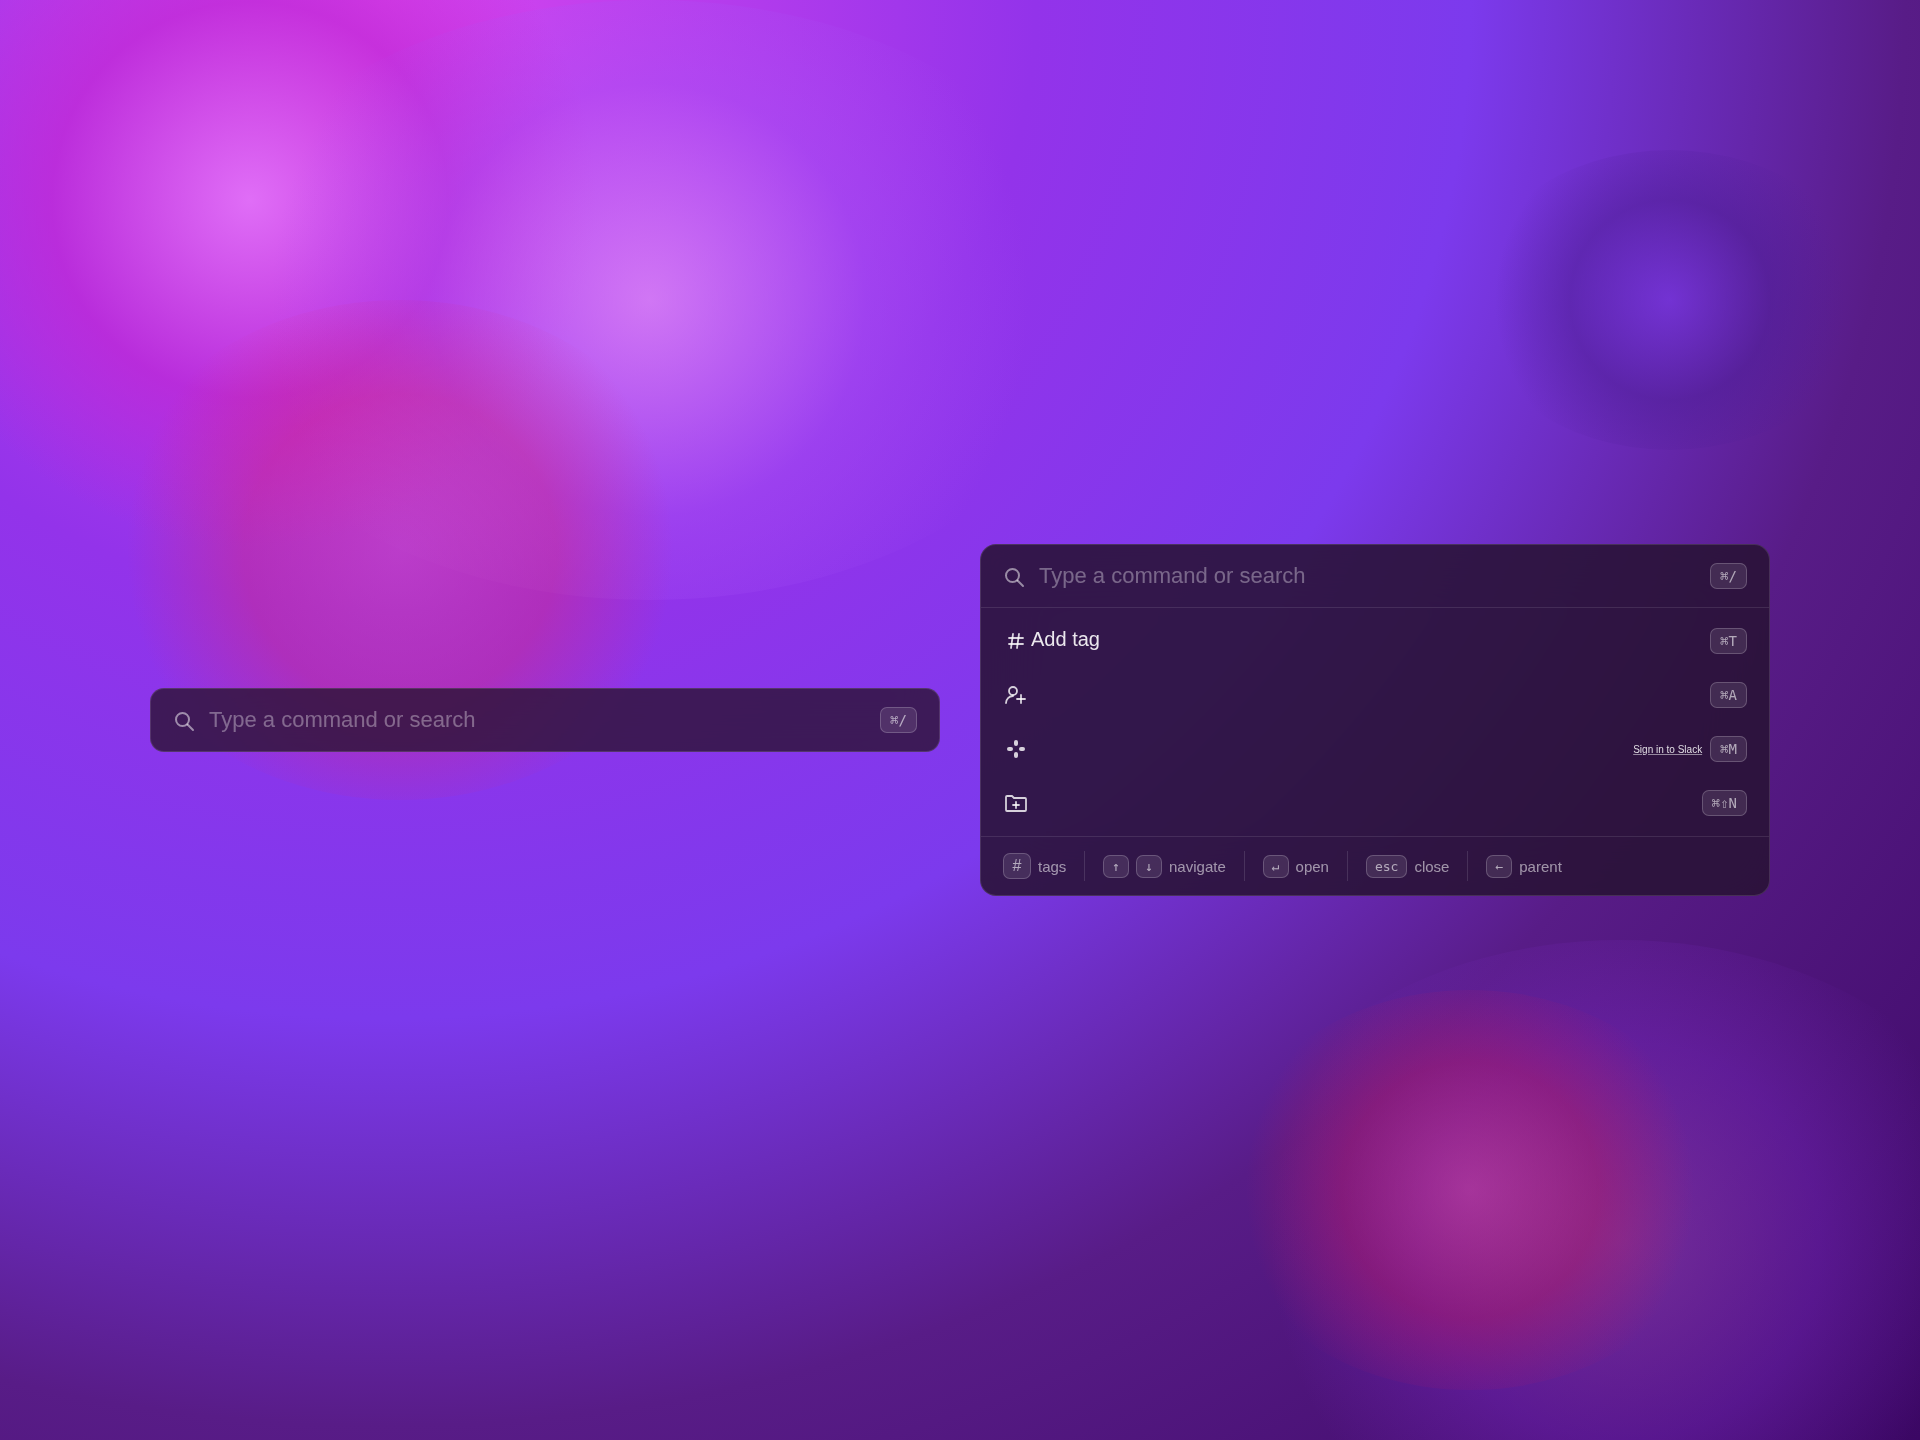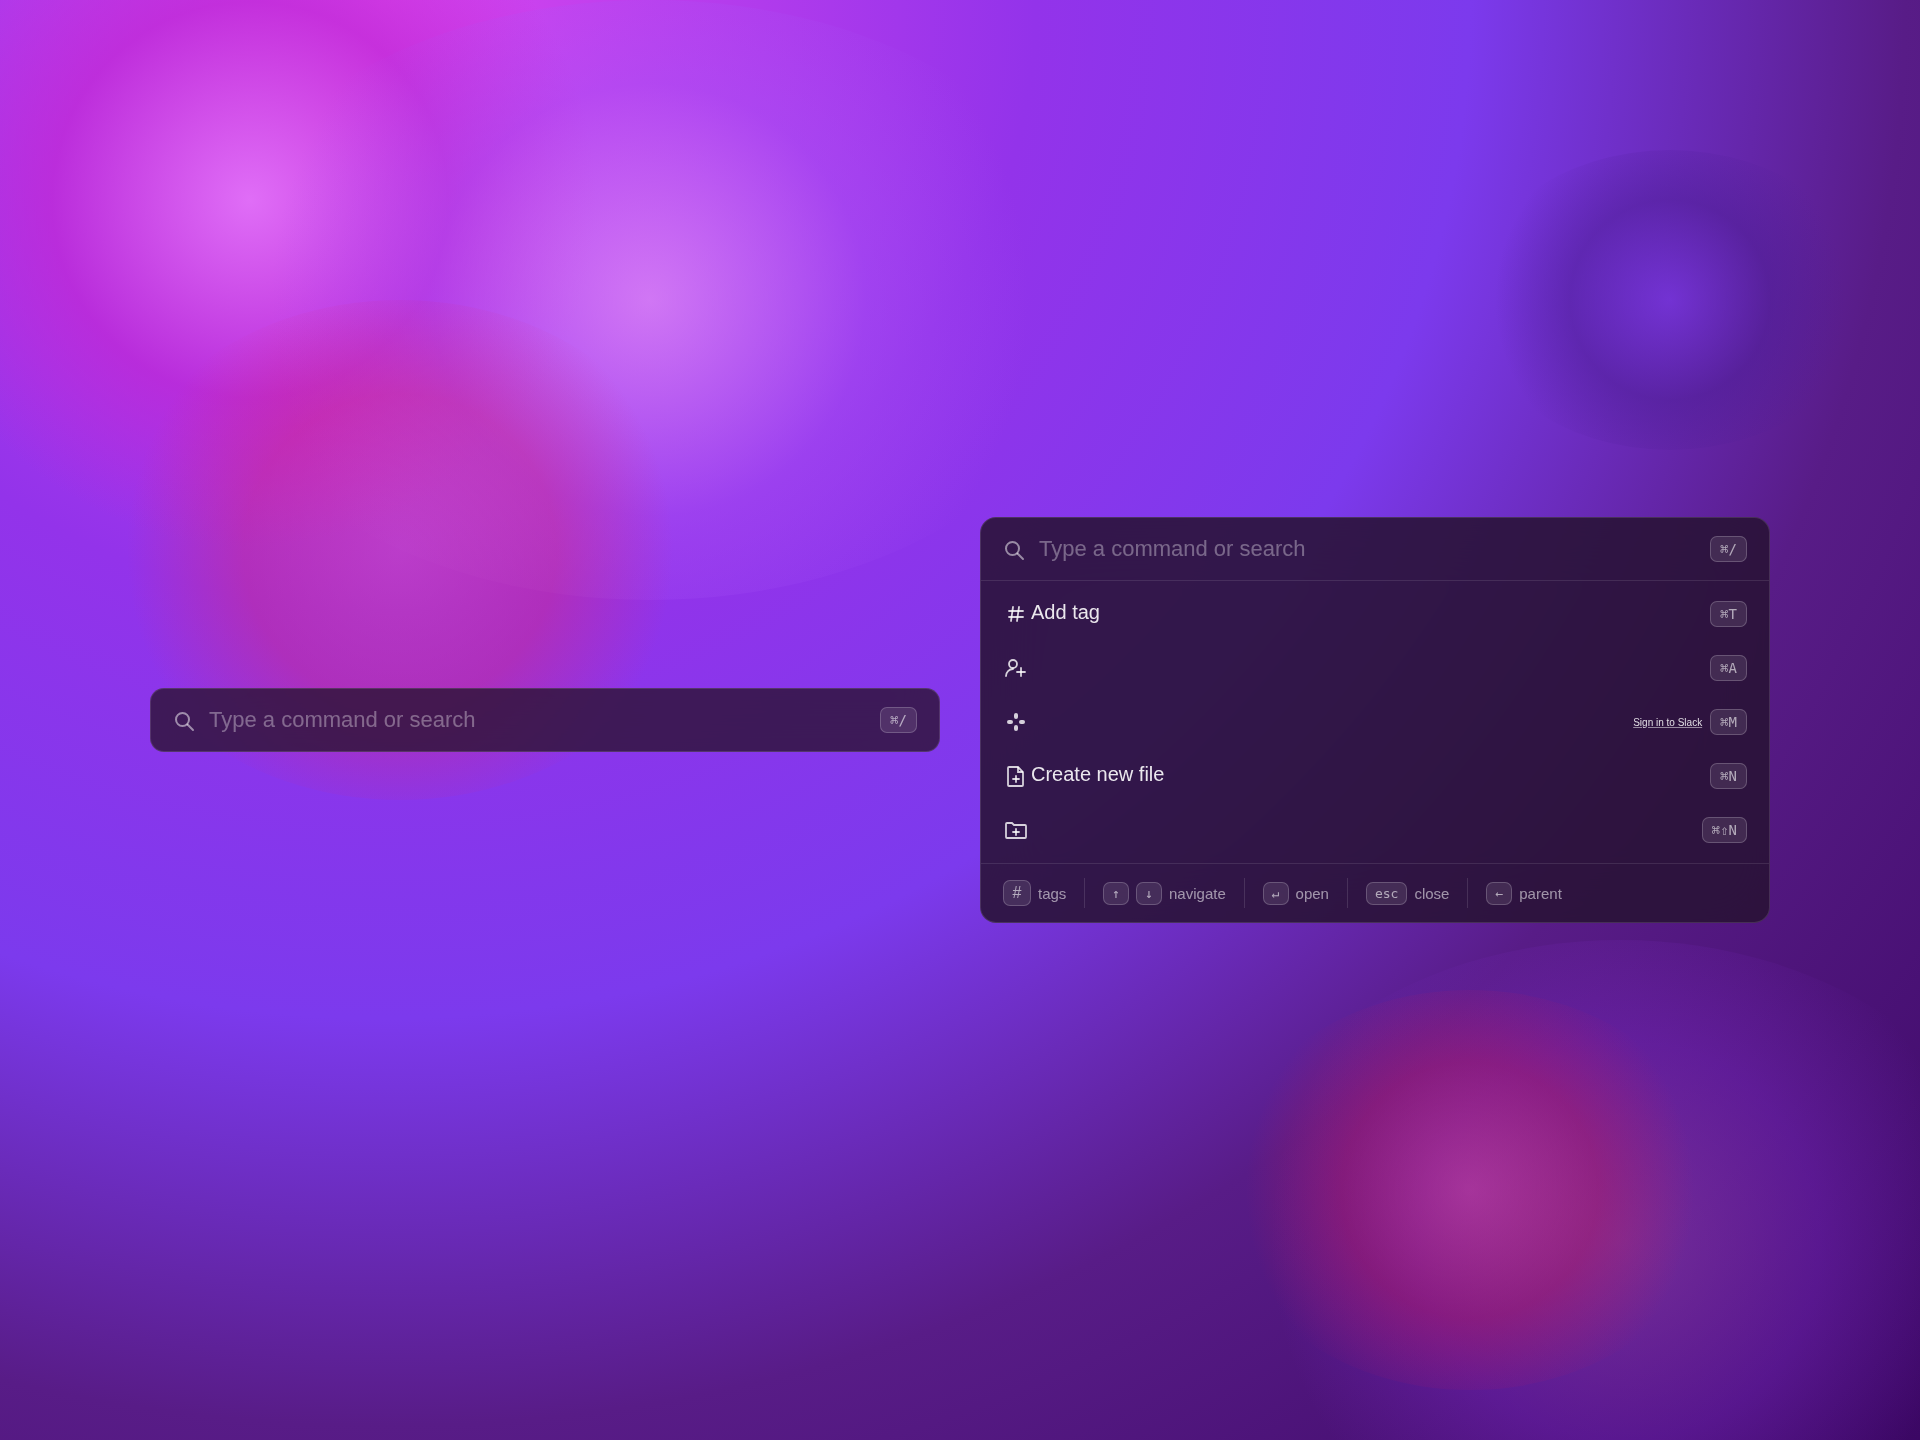--- a/index.html
+++ b/index.html
@@ -334,34 +334,20 @@
             <rect x="8" y="1" width="4" height="6" rx="2" fill="rgba(255,255,255,0.8)"></rect>
             <rect x="8" y="13" width="4" height="6" rx="2" fill="rgba(255,255,255,0.8)"></rect>
           </svg>
         </span>
         <div class="item-right">
           <span class="sign-in-link">Sign in to Slack</span>
           <span class="kbd-badge">⌘M</span>
         </div>
       </div>
 
-      <div class="palette-item">
-        <span class="item-icon">
-          <svg width="20" height="22" viewBox="0 0 20 22" fill="none">
-            <path d="M3 2h9l5 5v13a1 1 0 01-1 1H3a1 1 0 01-1-1V3a1 1 0 011-1z" stroke="rgba(255,255,255,0.8)" stroke-width="1.8"></path>
-            <polyline points="12,2 12,7 17,7" stroke="rgba(255,255,255,0.8)" stroke-width="1.8" fill="none"></polyline>
-            <line x1="10" y1="11" x2="10" y2="17" stroke="rgba(255,255,255,0.8)" stroke-width="1.8" stroke-linecap="round"></line>
-            <line x1="7" y1="14" x2="13" y2="14" stroke="rgba(255,255,255,0.8)" stroke-width="1.8" stroke-linecap="round"></line>
-          </svg>
-        </span>
-        <span class="item-label">Create new file</span>
-        <div class="item-right">
-          <span class="kbd-badge">⌘N</span>
-        </div>
-      </div>
 
       <div class="palette-item">
         <span class="item-icon">
           <svg width="22" height="20" viewBox="0 0 22 20" fill="none">
             <path d="M1 4a1 1 0 011-1h5l2 2h11a1 1 0 011 1v11a1 1 0 01-1 1H2a1 1 0 01-1-1V4z" stroke="rgba(255,255,255,0.8)" stroke-width="1.8"></path>
             <line x1="11" y1="9" x2="11" y2="15" stroke="rgba(255,255,255,0.8)" stroke-width="1.8" stroke-linecap="round"></line>
             <line x1="8" y1="12" x2="14" y2="12" stroke="rgba(255,255,255,0.8)" stroke-width="1.8" stroke-linecap="round"></line>
           </svg>
         </span>
         <div class="item-right">

